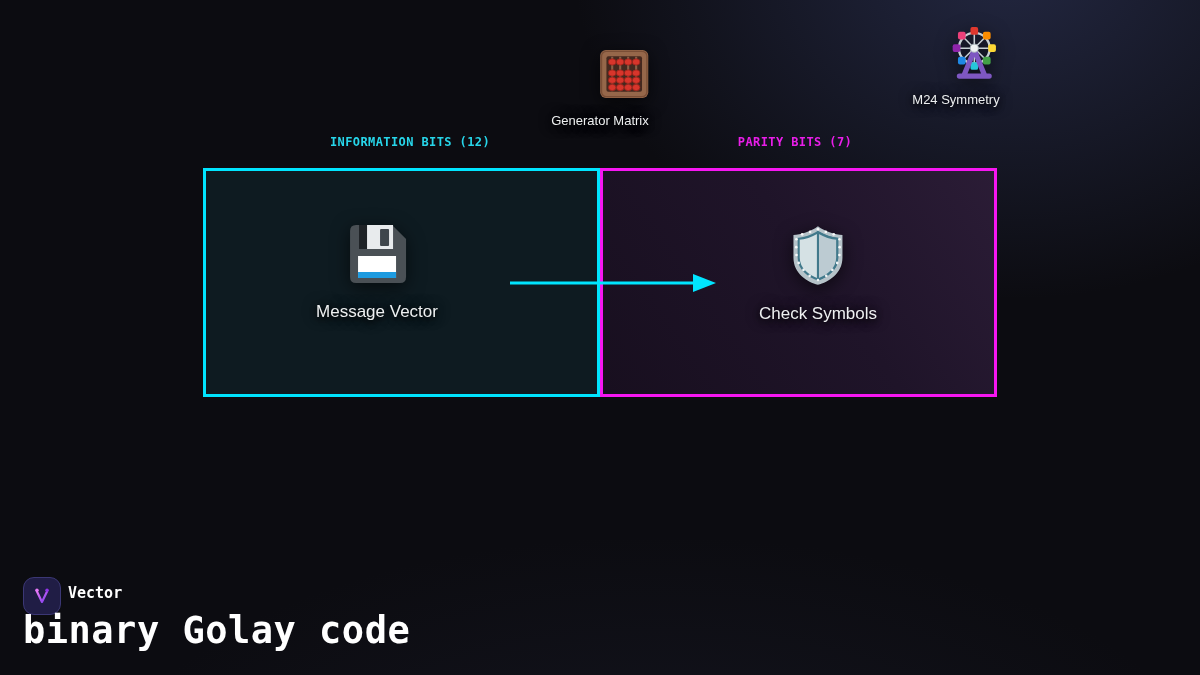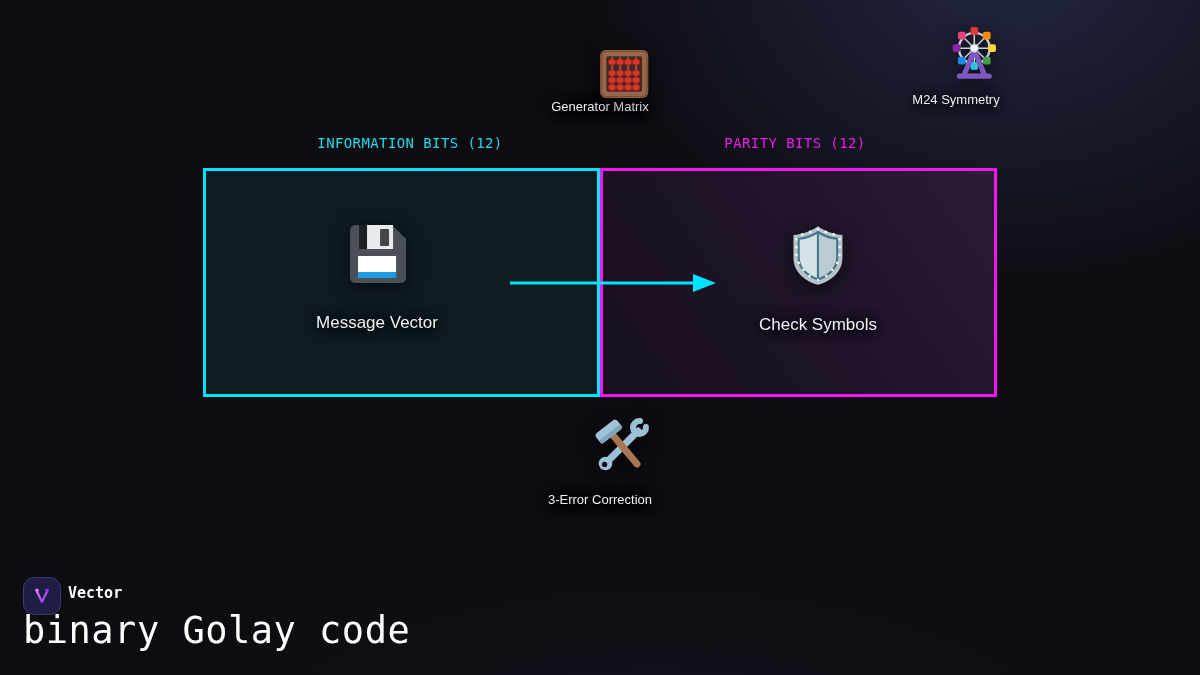--- a/index.html
+++ b/index.html
@@ -10,51 +10,51 @@
       radial-gradient(640px 500px at 84% -6%, rgba(53,61,104,.55), rgba(53,61,104,0) 68%),
       radial-gradient(900px 420px at 55% 118%, rgba(34,36,56,.35), rgba(34,36,56,0) 62%),
       #0c0c11;}
 
   
   .float-node{position:absolute;display:flex;flex-direction:column;align-items:flex-end;
               transform:translateX(-50%);}
   .node-label{color:#eef0f1;font-size:13px;line-height:15px;
               text-shadow:0 2px 6px rgba(0,0,0,.95), 0 0 14px rgba(0,0,0,.8);white-space:nowrap;}
   .emoji{filter:drop-shadow(0 4px 9px rgba(0,0,0,.6));line-height:0;}
-  #node-generator{left:600px;top:49px;}
+  #node-generator{left:600px;top:49px;gap:14px;}
   #node-m24{left:956px;top:26px;gap:12px;}
   #node-error{left:600px;top:416px;gap:16px;}
 
   
   .section-heading{position:absolute;top:135px;transform:translateX(-50%);
-      font-family:"DejaVu Sans Mono",monospace;font-weight:normal;font-size:14px;
+      font-family:"DejaVu Sans Mono",monospace;font-weight:bold;font-size:12px;
       letter-spacing:.4px;white-space:nowrap;}
   #heading-info{left:410px;color:#27d6ea;}
   #heading-parity{left:795px;color:#e91ee9;}
 
   
   .bitbox{position:absolute;top:168px;width:397px;height:229px;box-sizing:border-box;}
   #box-info{left:203px;background:#0e1b21;border:3px solid #00e5ff;z-index:1;}
   #box-parity{left:600px;border:3px solid #f716f2;z-index:2;
       background:linear-gradient(235deg,#2b1c36 0%,#1f1429 45%,#180f1f 100%);padding-left:29px;}
   .box-node{position:absolute;top:53px;display:flex;flex-direction:column;align-items:center;
-            gap:30px;transform:translateX(-50%);}
+            gap:19px;transform:translateX(-50%);}
   #box-info .box-node{left:171px;}
   #box-parity .box-node{left:215px;}
   .box-node .node-label{font-size:17px;line-height:18px;}
 
   .arrow-svg{position:absolute;left:505px;top:270px;z-index:3;}
 
   
   .logo-badge{position:absolute;left:23px;top:577px;width:36px;height:36px;border-radius:11px;
       background:#201d45;border:1px solid #3b3775;display:flex;align-items:center;justify-content:center;}
   .brand-name{position:absolute;left:68px;top:585px;color:#ffffff;
       font-family:"DejaVu Sans Mono",monospace;font-weight:bold;font-size:15px;line-height:17px;}
   .main-title{position:absolute;left:23px;top:610px;margin:0;color:#ffffff;
-      font-family:"DejaVu Sans Mono",monospace;font-weight:normal;font-size:37px;line-height:42px;
+      font-family:"DejaVu Sans Mono",monospace;font-weight:bold;font-size:37px;line-height:42px;
       letter-spacing:.5px;white-space:nowrap;}
   .page-url{position:absolute;right:23px;top:624px;color:#6e7480;
       font-family:"DejaVu Sans Mono",monospace;font-size:14px;line-height:16px;}
 </style>
 </head>
 <body>
 
 <div class="stage">
 
   <div class="float-node" id="node-generator">
@@ -117,21 +117,21 @@
           <rect x="9" y="5" width="8" height="8" rx="2" fill="#ec407a"></rect>
         </g>
         <path d="M26 24 L15 51 M26 24 L37 51 M10.5 51 H41.5" fill="none" stroke="#7e57c2" stroke-width="5.4" stroke-linecap="round"></path>
         <circle cx="26" cy="22" r="4.2" fill="#eef2f3" stroke="#aab6bc" stroke-width="1"></circle>
       </svg>
     </span>
     <span class="node-label">M24 Symmetry</span>
   </div>
 
   <div class="section-heading" id="heading-info">INFORMATION BITS (12)</div>
-  <div class="section-heading" id="heading-parity">PARITY BITS (12)</div>
+  <div class="section-heading" id="heading-parity">PARITY BITS (7)</div>
 
   <div class="bitbox" id="box-info">
     <div class="box-node">
       <span class="emoji">
         <svg width="60" height="60" viewBox="0 0 60 60">
           <path d="M9 1 H45 L59 15 V53 Q59 59 53 59 H9 Q3 59 3 53 V7 Q3 1 9 1 Z" fill="#4a5055"></path>
           <rect x="12" y="1" width="12" height="24" fill="#1e2226"></rect>
           <rect x="20" y="1" width="26" height="24" fill="#e8ebed"></rect>
           <rect x="33" y="5" width="9" height="17" rx="1" fill="#3f464c"></rect>
           <rect x="11" y="32" width="38" height="22" fill="#ffffff"></rect>
@@ -173,38 +173,20 @@
       </span>
       <span class="node-label">Check Symbols</span>
     </div>
   </div>
 
   <svg class="arrow-svg" width="215" height="26">
     <line x1="5" y1="13" x2="189" y2="13" stroke="#00e5ff" stroke-width="3"></line>
     <polygon points="188,4 211,13 188,22" fill="#00e5ff"></polygon>
   </svg>
 
-  <div class="float-node" id="node-error">
-    <span class="emoji">
-      <svg width="60" height="60" viewBox="0 0 60 60">
-
-        <line x1="15" y1="46" x2="46" y2="15" stroke="#9cc0d6" stroke-width="7" stroke-linecap="round"></line>
-        <circle cx="13.5" cy="47.5" r="6.8" fill="#9cc0d6"></circle>
-        <circle cx="12.6" cy="48.4" r="2.6" fill="#0d0d12"></circle>
-        <path d="M53.97 10.93 A6.5 6.5 0 1 1 48.07 5.03" fill="none" stroke="#9cc0d6" stroke-width="6" stroke-linecap="round"></path>
-
-        <line x1="20" y1="18" x2="45" y2="48" stroke="#a97552" stroke-width="7" stroke-linecap="round"></line>
-        <g transform="rotate(-38 17 15)">
-          <rect x="3" y="9" width="27" height="12" rx="3.5" fill="#9fc3d8"></rect>
-          <rect x="3" y="16.5" width="27" height="4.5" rx="2" fill="#7fa6bd"></rect>
-        </g>
-      </svg>
-    </span>
-    <span class="node-label">3-Error Correction</span>
-  </div>
 
   <div class="logo-badge">
     <svg width="22" height="22" viewBox="0 0 24 24">
       <defs>
         <linearGradient id="lg" x1="0" y1="0" x2="1" y2="1">
           <stop offset="0" stop-color="#e879f9"></stop>
             <stop offset="1" stop-color="#7c3aed"></stop>
         </linearGradient>
       </defs>
       <path d="M6.5 7 L12 18.5 L17.5 7" fill="none" stroke="url(#lg)" stroke-width="2.4" stroke-linecap="round" stroke-linejoin="round"></path>

